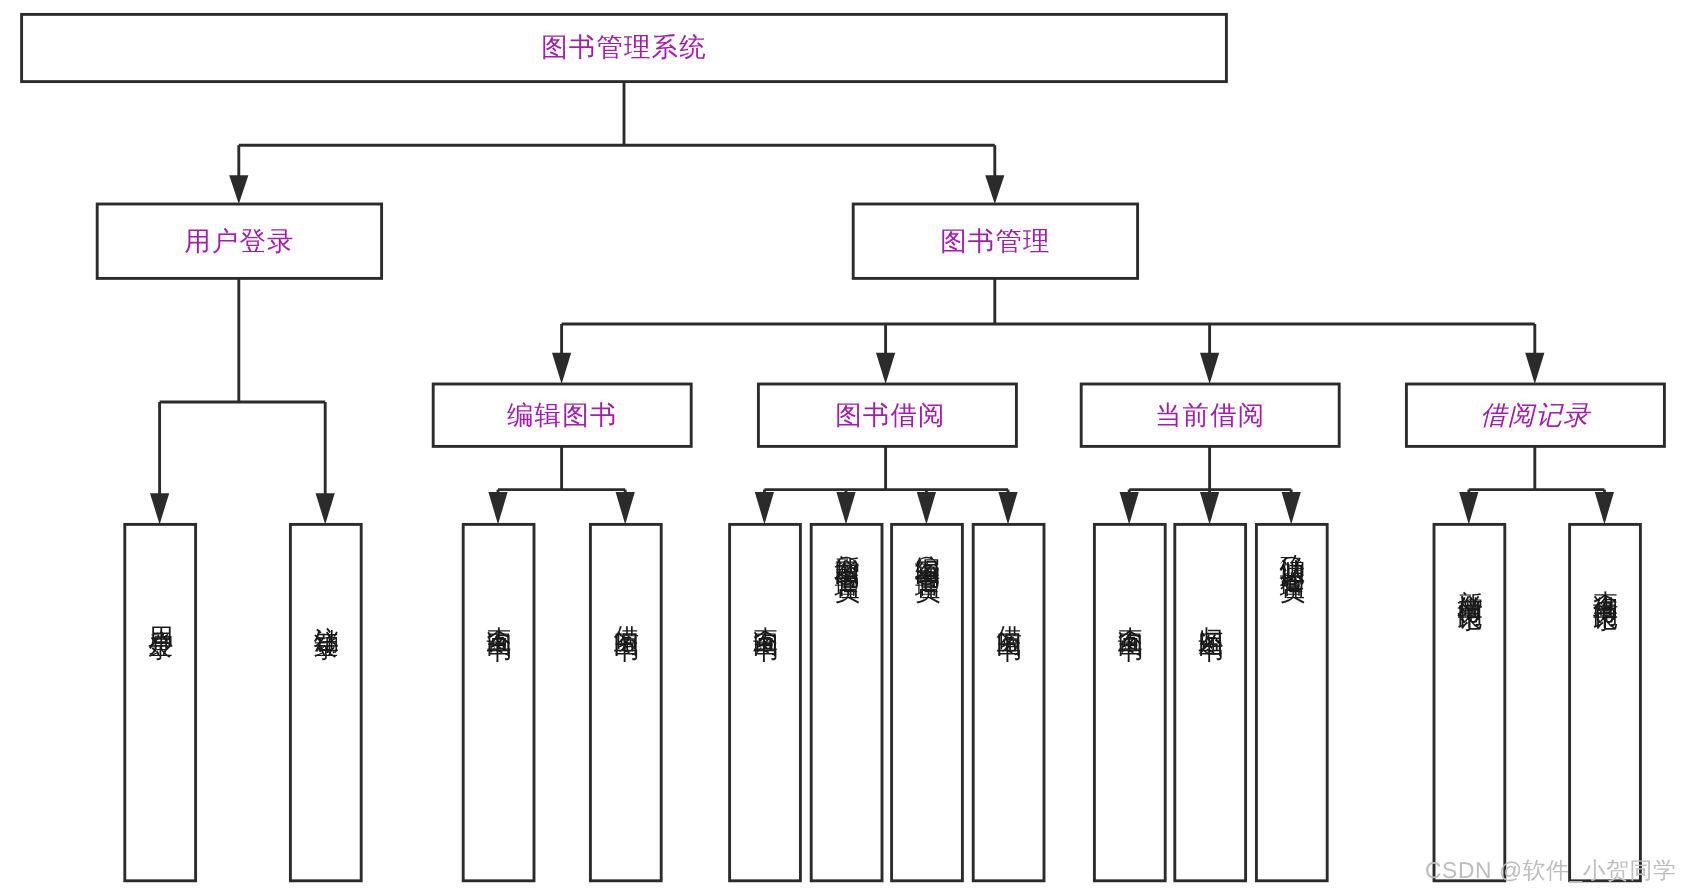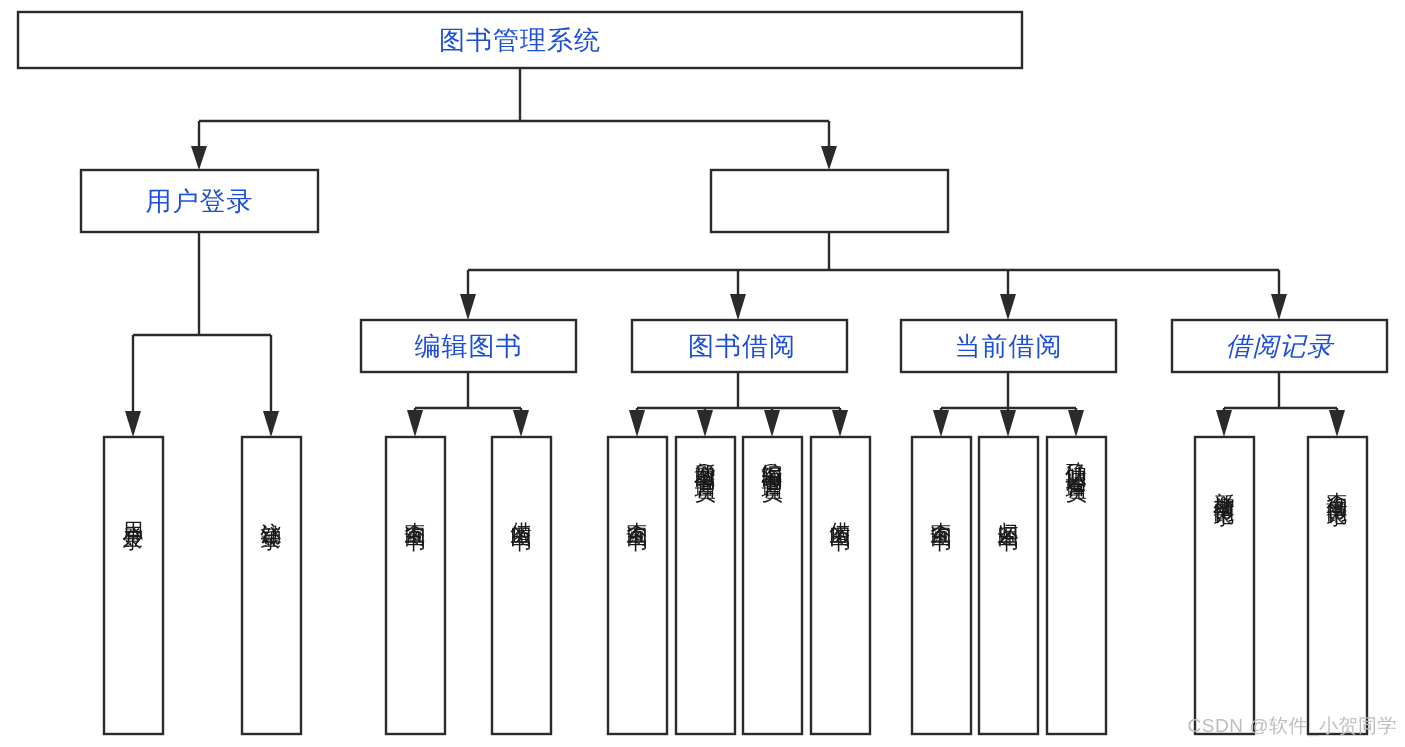--- a/index.html
+++ b/index.html
@@ -61,22 +61,22 @@
   }
   .hlabel-wrap {
     position: absolute;
     display: flex;
     align-items: center;
     justify-content: center;
     pointer-events: none;
   }
   .hlabel-text {
     font-family: "Liberation Sans", "DejaVu Sans", sans-serif;
-    font-size: 26px;
-    color: #1d4ed8;
+    font-size: 22px;
+    color: #a21caf;
     letter-spacing: 1px;
     white-space: nowrap;
   }
   #watermark {
     position: absolute;
     right: 8px;
     bottom: 8px;
     font-family: "Liberation Sans", "DejaVu Sans", sans-serif;
     font-size: 19px;
     color: #bdbdbd;
@@ -182,20 +182,23 @@
   </svg>
 
   <div class="hlabel-wrap" style="left:18px; top:12px; width:1004px; height:56px;">
     <span class="hlabel-text">图书管理系统</span>
   </div>
 
   <div class="hlabel-wrap" style="left:81px; top:170px; width:237px; height:62px;">
     <span class="hlabel-text">用户登录</span>
   </div>
 
+  <div class="hlabel-wrap" style="left:711px; top:170px; width:237px; height:62px;">
+    <span class="hlabel-text">图书管理</span>
+  </div>
 
   <div class="hlabel-wrap" style="left:361px; top:320px; width:215px; height:52px;">
     <span class="hlabel-text">编辑图书</span>
   </div>
 
   <div class="hlabel-wrap" style="left:632px; top:320px; width:220px; height:52px;">
     <span class="hlabel-text">图书借阅</span>
   </div>
 
   <div class="hlabel-wrap" style="left:901px; top:320px; width:215px; height:52px;border-radius:21px;">

